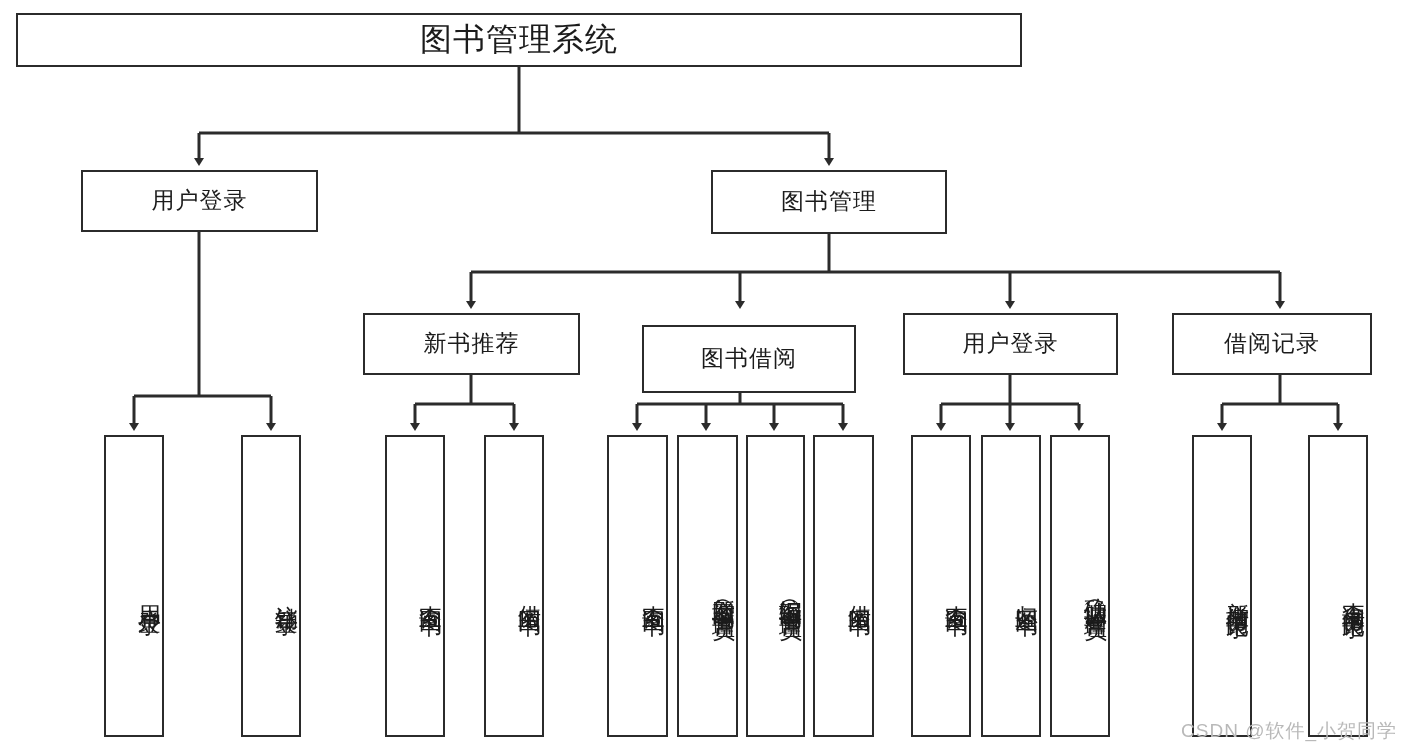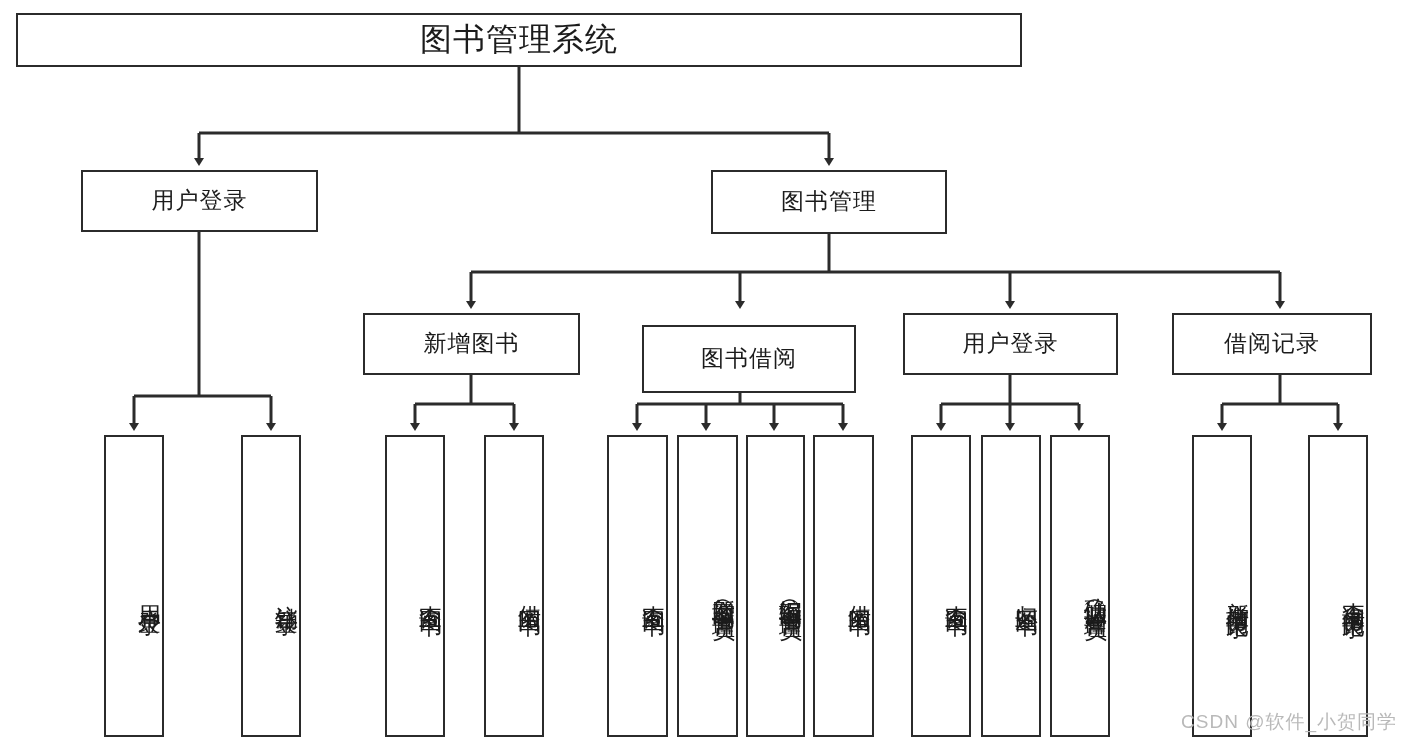--- a/index.html
+++ b/index.html
@@ -11,21 +11,21 @@
   .node{position:absolute;box-sizing:border-box;background:#ffffff;
         border:2px solid #2b2b2b;display:flex;align-items:center;
         justify-content:center;color:#1b1b1b;}
   .node.horiz{font-size:23px;letter-spacing:1px;line-height:1.1;}
   .node.root{font-size:32px;}
   .node.leaf{writing-mode:vertical-rl;text-orientation:upright;
              font-size:23px;letter-spacing:3px;line-height:1.05;
              padding-top:14px;align-items:flex-start;justify-content:center;}
   .node.leaf .txt{writing-mode:vertical-rl;text-orientation:upright;}
 
-  .watermark{position:absolute;right:8px;bottom:12px;font-size:19px;
+  .watermark{position:absolute;right:8px;bottom:3px;font-size:19px;
              color:#b9b9b9;letter-spacing:1px;white-space:nowrap;}
 </style>
 </head>
 <body>
 
 <div id="stage">
 
   <svg class="lines" viewBox="0 0 1405 747" xmlns="http://www.w3.org/2000/svg">
     <defs>
       <marker id="arrow" markerWidth="10" markerHeight="10" refX="4" refY="5" orient="auto" markerUnits="userSpaceOnUse">
@@ -81,21 +81,21 @@
   </div>
 
   <div class="node horiz" style="left:81px;top:170px;width:237px;height:62px;">
     <span class="txt">用户登录</span>
   </div>
   <div class="node horiz" style="left:711px;top:170px;width:236px;height:64px;align-items:center;">
     <span class="txt">图书管理</span>
   </div>
 
   <div class="node horiz" style="left:363px;top:313px;width:217px;height:62px;">
-    <span class="txt">新增图书</span>
+    <span class="txt">新书推荐</span>
   </div>
   <div class="node horiz" style="left:633px;top:325px;width:214px;height:68px;margin-left:9px;">
     <span class="txt">图书借阅</span>
   </div>
   <div class="node horiz" style="left:903px;top:313px;width:215px;height:62px;">
     <span class="txt">用户登录</span>
   </div>
   <div class="node horiz" style="left:1172px;top:313px;width:200px;height:62px;">
     <span class="txt">借阅记录</span>
   </div>

